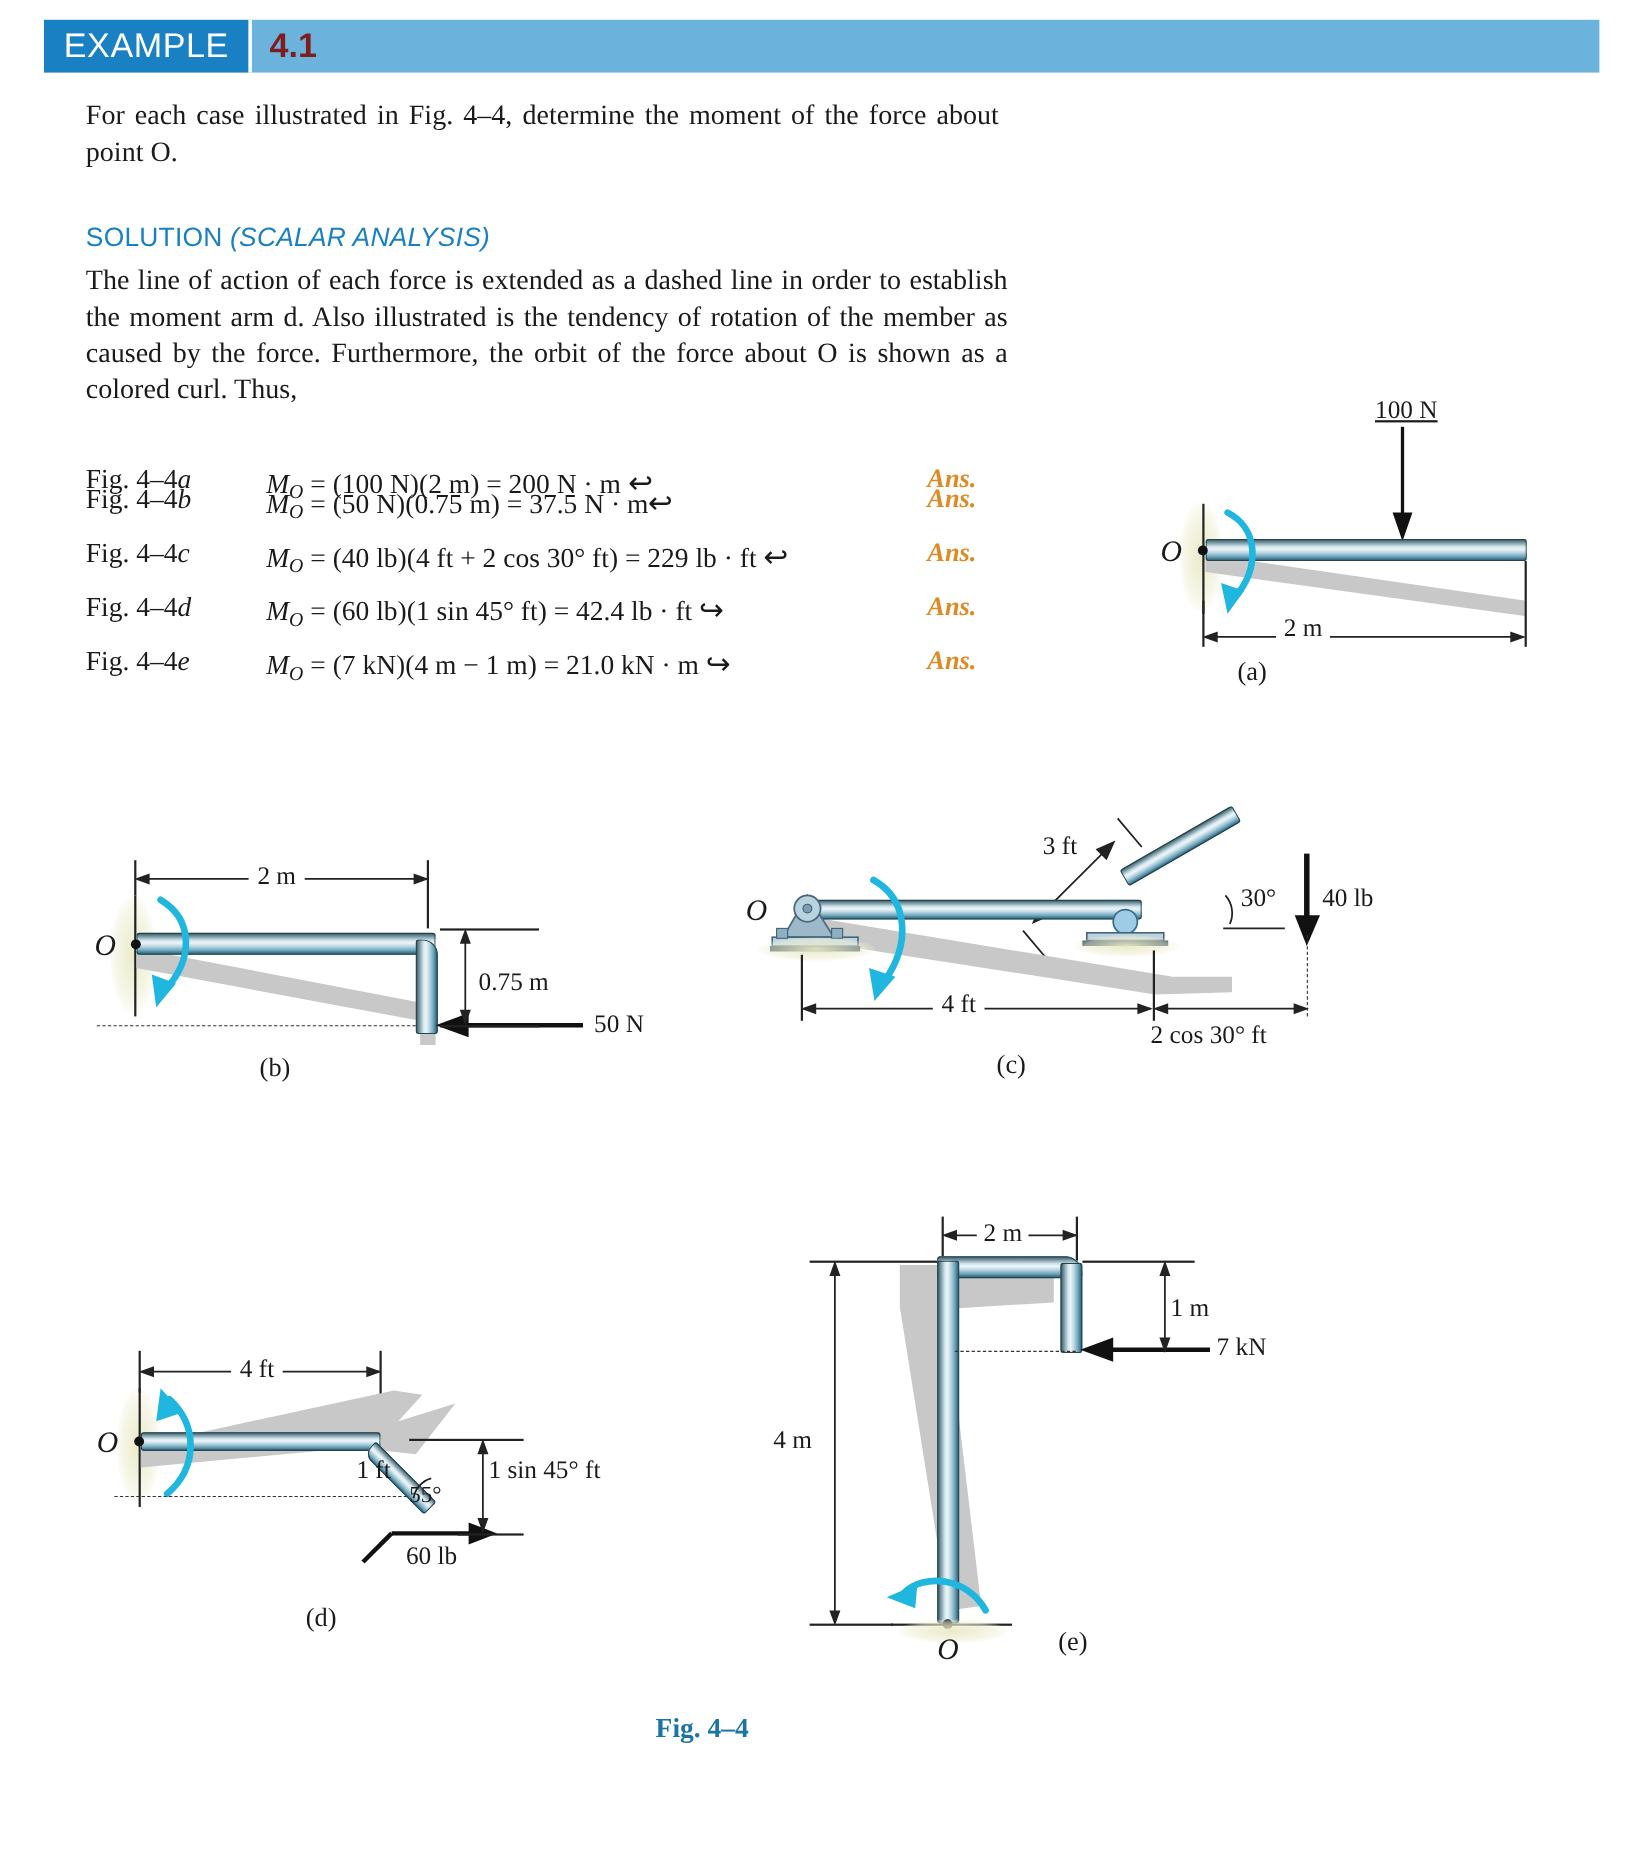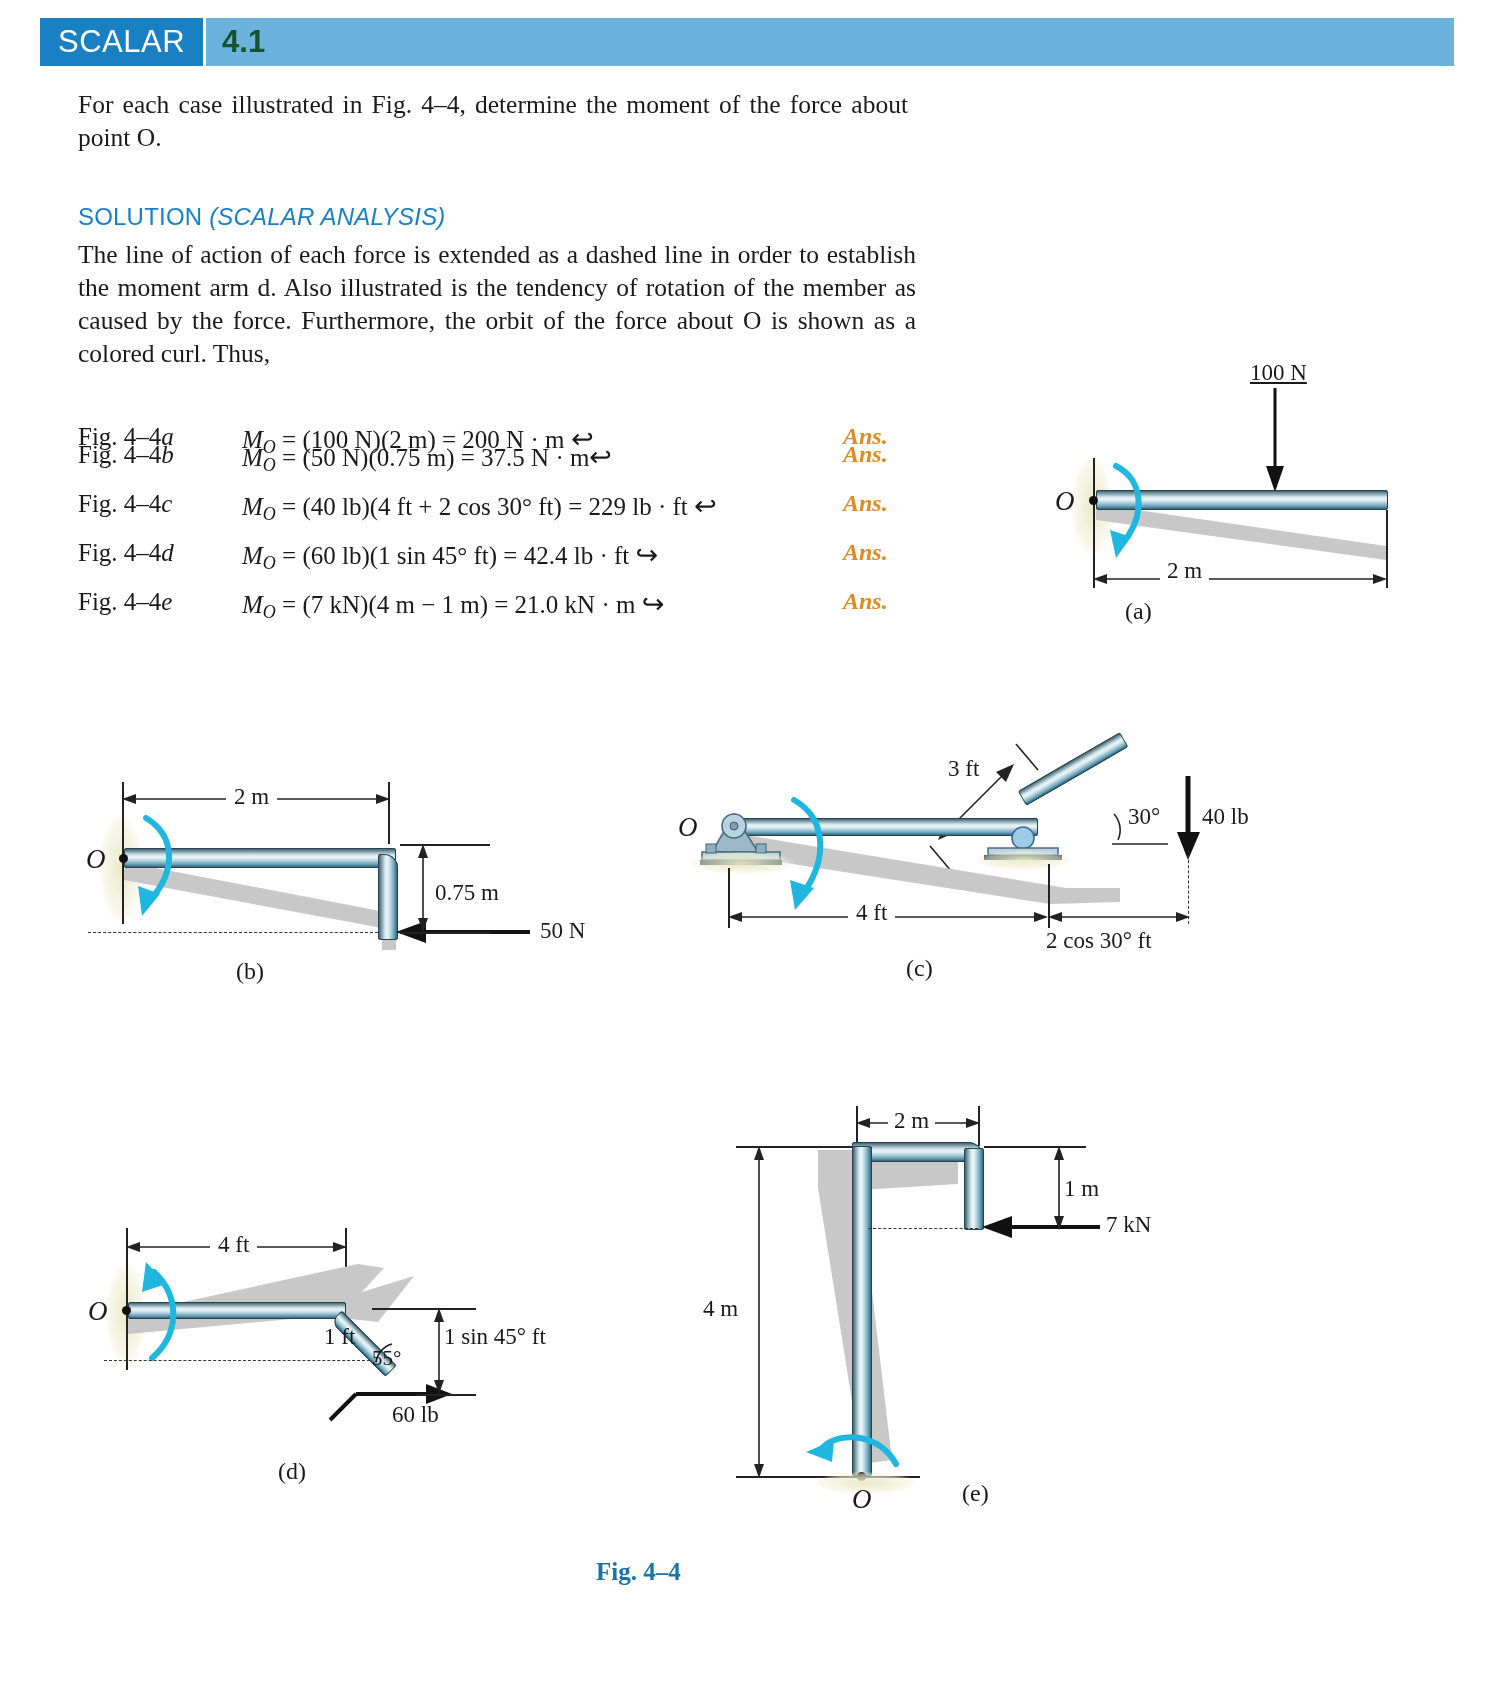--- a/index.html
+++ b/index.html
@@ -31,21 +31,21 @@
     color: #ffffff;
     font-family: "Liberation Sans", sans-serif;
     font-size: 31px;
     letter-spacing: 0.5px;
     display: flex;
     align-items: center;
     padding: 0 18px 0 18px;
   }
   .example-bar .ex-rest {
     background: #6bb3dd;
-    color: #14532d;
+    color: #7f1d1d;
     font-family: "Liberation Sans", sans-serif;
     font-size: 31px;
     font-weight: bold;
     display: flex;
     align-items: center;
     flex: 1;
     padding-left: 16px;
     border-left: 3px solid #ffffff;
   }
 
@@ -189,21 +189,21 @@
     font-weight: bold;
     font-size: 25px;
     color: #1a74a8;
   }
   svg { overflow: visible; }
 </style>
 </head>
 <body>
 
 <div class="example-bar">
-  <div class="ex-word">SCALAR</div>
+  <div class="ex-word">EXAMPLE</div>
   <div class="ex-rest">4.1</div>
 </div>
 
 <div class="prompt">For each case illustrated in Fig. 4–4, determine the moment of the force about point O.</div>
 
 <div class="solution-head">
   <span>SOLUTION </span><span class="ital">(SCALAR ANALYSIS)</span>
 </div>
 <div class="solution-body">The line of action of each force is extended as a dashed line in order to establish the moment arm d. Also illustrated is the tendency of rotation of the member as caused by the force. Furthermore, the orbit of the force about O is shown as a colored curl. Thus,</div>
 
@@ -439,21 +439,21 @@
   <svg width="50" height="40" style="position:absolute; left:272px; top:132px;">
     <path d="M 4 20 A 22 22 0 0 1 20 2" stroke="#222" stroke-width="1.6" fill="none"></path>
   </svg>
   <div class="lbl" style="left:272px; top:136px; font-size:21px;">55°</div>
 
   <svg width="120" height="80" style="position:absolute; left:248px; top:118px;">
     <line x1="8" y1="66" x2="88" y2="66" stroke="#111" stroke-width="4"></line>
     <polygon points="104,66 78,56 78,76" fill="#111"></polygon>
     <line x1="8" y1="66" x2="-18" y2="92" stroke="#111" stroke-width="4"></line>
   </svg>
-  <div class="lbl" style="left:292px; top:192px;">60 lb</div>
+  <div class="lbl" style="left:269px; top:192px;">60 lb</div>
 
   <div class="hline" style="left:272px; top:98px; width:104px;"></div>
   <div class="hline" style="left:316px; top:184px; width:60px;"></div>
   <svg width="20" height="90" style="position:absolute; left:330px; top:98px;">
     <line x1="9" y1="4" x2="9" y2="84" stroke="#222" stroke-width="1.6"></line>
     <polygon points="9,0 4,14 14,14" fill="#222"></polygon>
     <polygon points="9,86 4,72 14,72" fill="#222"></polygon>
   </svg>
   <div class="lbl" style="left:344px; top:114px;">1 sin 45° ft</div>
 

